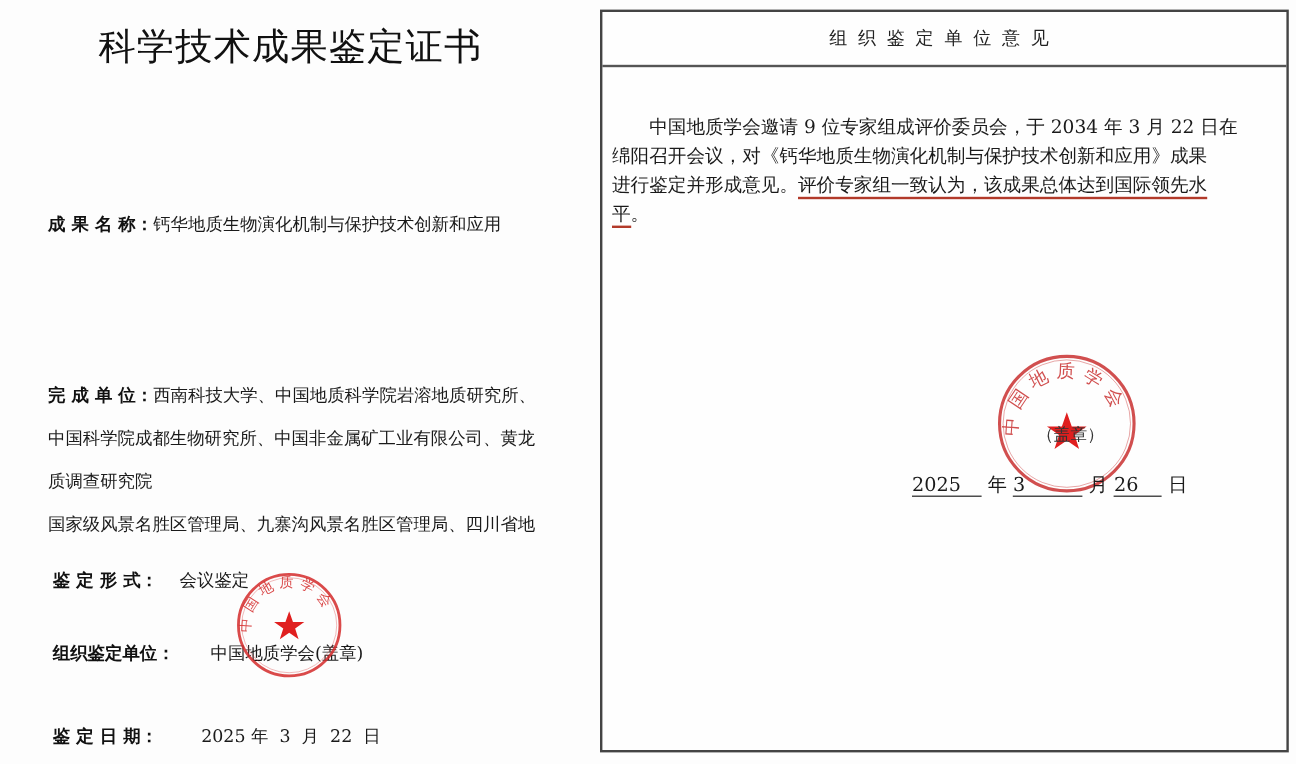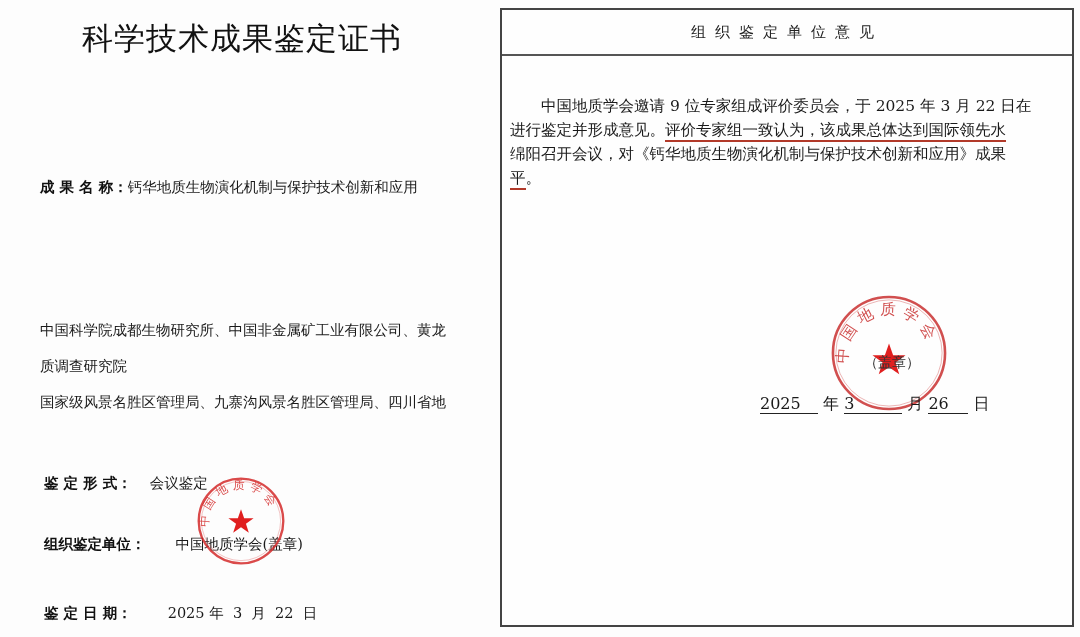--- a/index.html
+++ b/index.html
@@ -42,20 +42,21 @@
 </head>
 <body>
 
 <div class="abs title">科学技术成果鉴定证书</div>
 
 <div class="abs row" style="left:40px; top:178px;">
   <span class="lbl">成 果 名 称：</span><span>钙华地质生物演化机制与保护技术创新和应用</span>
 </div>
 
 <div class="abs units-line" style="left:40px; top:312px;">
+  <div><span class="lbl">完 成 单 位：</span><span>西南科技大学、中国地质科学院岩溶地质研究所、</span></div>
   <div>中国科学院成都生物研究所、中国非金属矿工业有限公司、黄龙</div>
   <div>质调查研究院</div>
   <div>国家级风景名胜区管理局、九寨沟风景名胜区管理局、四川省地</div>
 </div>
 
 <div class="abs row" style="left:44px; top:474px;">
   <span class="lbl">鉴 定 形 式：</span><span style="margin-left:18px;">会议鉴定</span>
 </div>
 
 <div class="abs row" style="left:44px; top:535px;">
@@ -77,23 +78,23 @@
       <textPath href="#arcL" startOffset="4%">中国地质学会</textPath>
     </text>
     <polygon points="50,37 53.5,47 64,47 55.5,53 58.7,63 50,57 41.3,63 44.5,53 36,47 46.5,47" fill="#e01f1f"></polygon>
   </svg>
 </div>
 
 <div class="abs panel">
   <div class="panel-header">组织鉴定单位意见</div>
 
   <div class="para" style="top:84px;">
-    <div style="text-indent:31px; white-space:nowrap;">中国地质学会邀请 9 位专家组成评价委员会，于 2025 年 3 月 22 日在</div>
+    <div style="text-indent:31px; white-space:nowrap;">中国地质学会邀请 9 位专家组成评价委员会，于 2034 年 3 月 22 日在</div>
+    <div style="white-space:nowrap;">绵阳召开会议，对《钙华地质生物演化机制与保护技术创新和应用》成果</div>
     <div style="white-space:nowrap;"><span>进行鉴定并形成意见。</span><span class="ul-red">评价专家组一致认为，该成果总体达到国际领先水</span></div>
-    <div style="white-space:nowrap;">绵阳召开会议，对《钙华地质生物演化机制与保护技术创新和应用》成果</div>
     <div style="white-space:nowrap;"><span class="ul-red">平</span><span>。</span></div>
   </div>
 
 
   <div class="stamp" style="left:328px; top:284px; width:118px; height:118px;">
     <svg viewBox="0 0 100 100">
       <defs>
           <path id="arcR" d="M 17 64 A 35 35 0 1 1 83 64"></path>
         </defs>
       <circle cx="50" cy="50" r="47.5" fill="none" stroke="#c93030" stroke-width="2.2" opacity="0.85"></circle>

